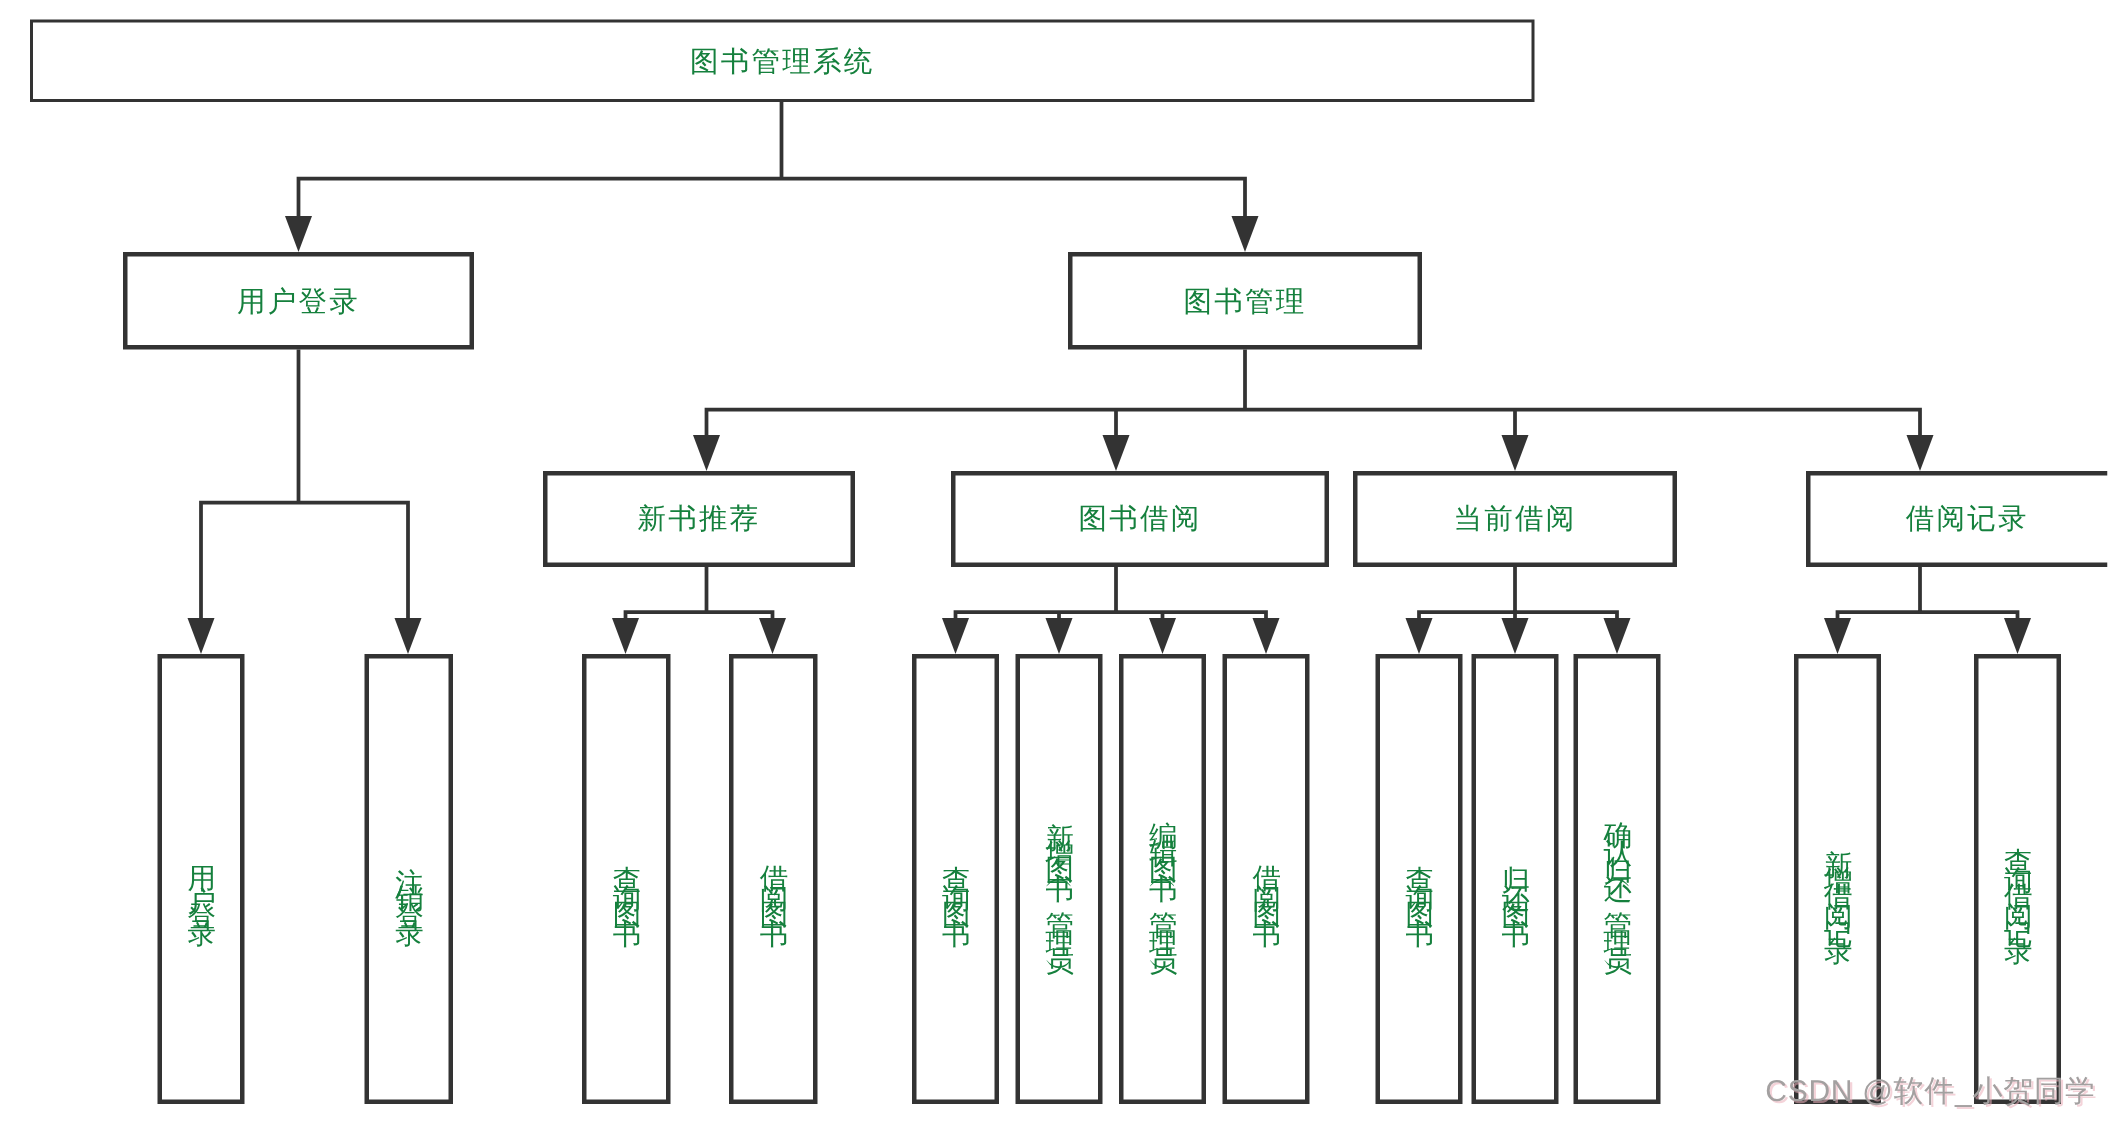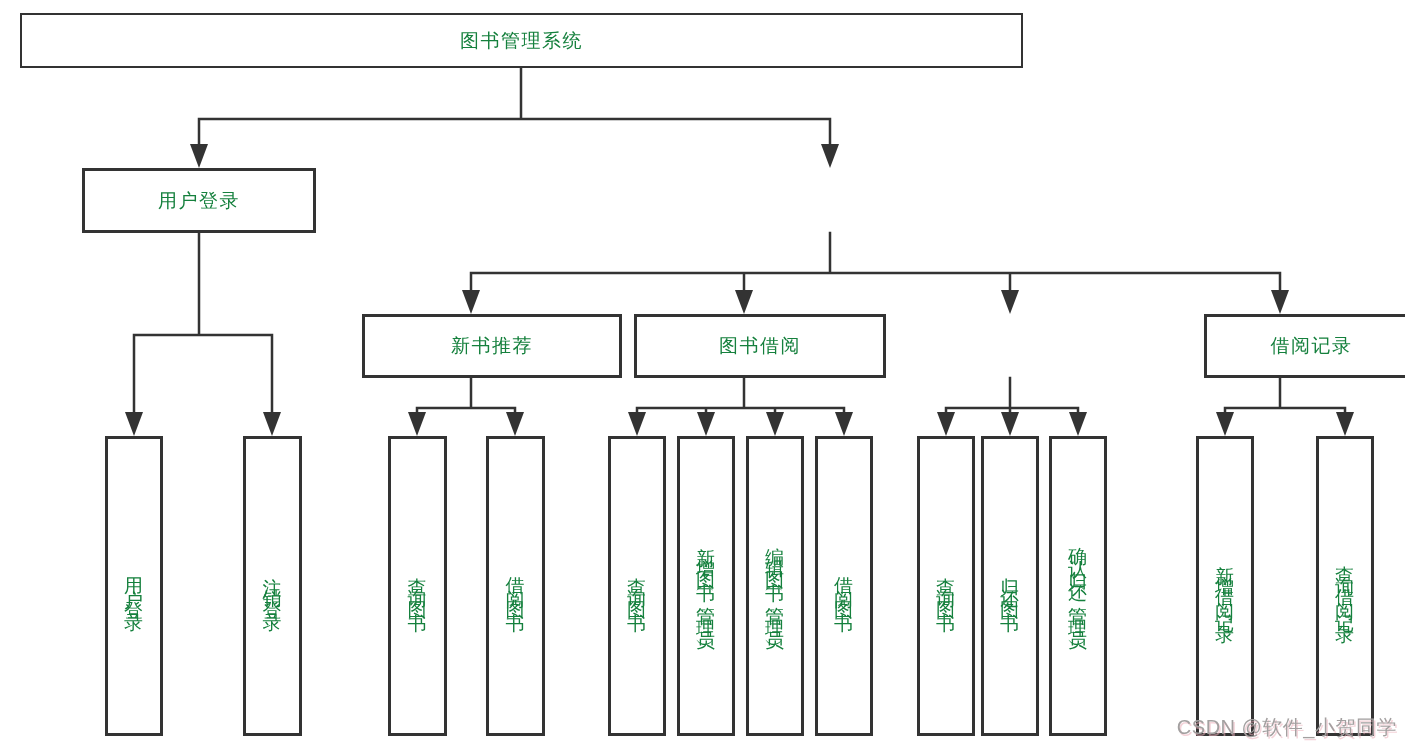--- a/index.html
+++ b/index.html
@@ -98,26 +98,32 @@
     </g>
   </svg>
 
   <div class="node h root" style="left:20px; top:13px; width:1003px; height:55px;">
     <span>图书管理系统</span>
   </div>
 
   <div class="node h" style="left:82px; top:168px; width:234px; height:65px;">
     <span>用户登录</span>
   </div>
+  <div class="node h" style="left:712px; top:168px; width:236px; height:65px;">
+    <span>图书管理</span>
+  </div>
 
-  <div class="node h" style="left:362px; top:314px; width:260px; height:64px;">
+  <div class="node h" style="left:362px; top:314px; width:208px; height:64px;">
     <span>新书推荐</span>
   </div>
   <div class="node h" style="left:634px; top:314px; width:252px; height:64px;">
     <span>图书借阅</span>
+  </div>
+  <div class="node h" style="left:902px; top:314px; width:216px; height:64px;">
+    <span>当前借阅</span>
   </div>
   <div class="node h" style="left:1173px; top:314px; width:215px; height:64px;margin-left:31px;">
     <span>借阅记录</span>
   </div>
 
   <div class="node v" style="left:105px; top:436px; width:58px; height:300px;">
     <span>用户登录</span>
   </div>
   <div class="node v" style="left:243px; top:436px; width:59px; height:300px;">
     <span>注销登录</span>

